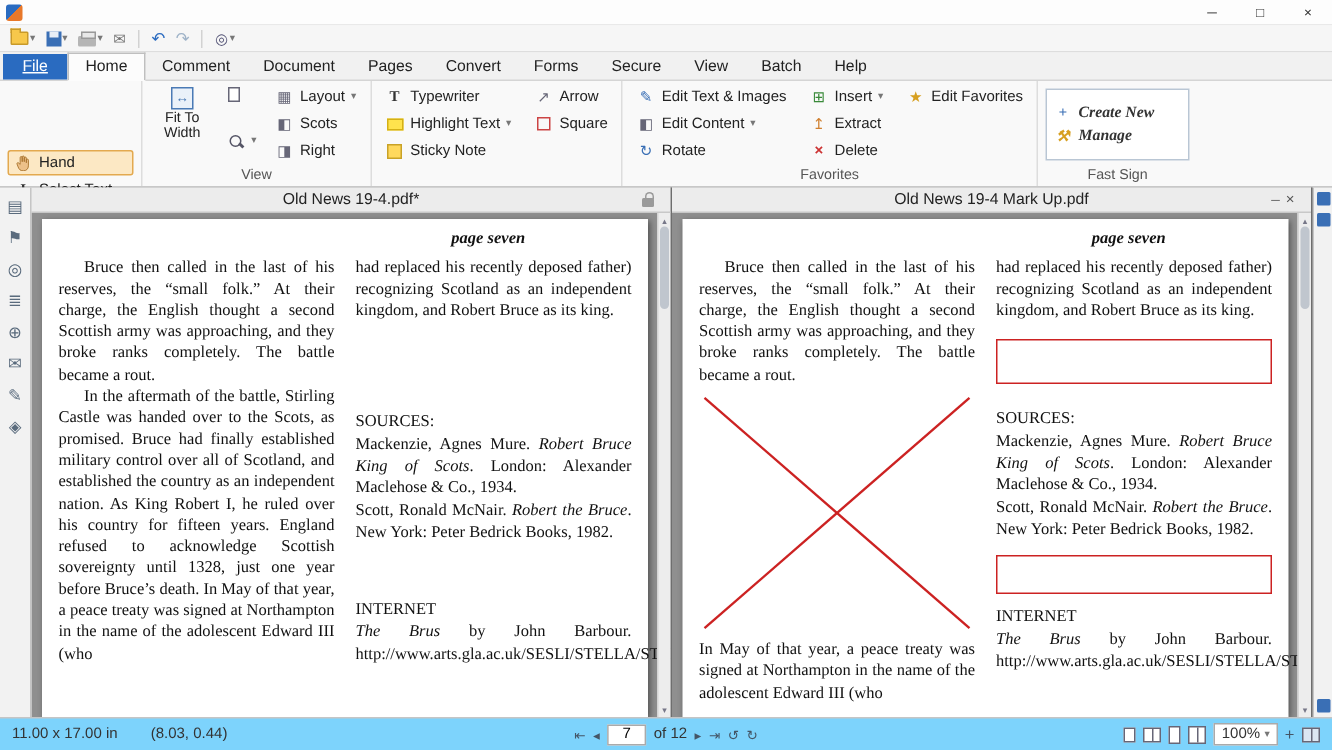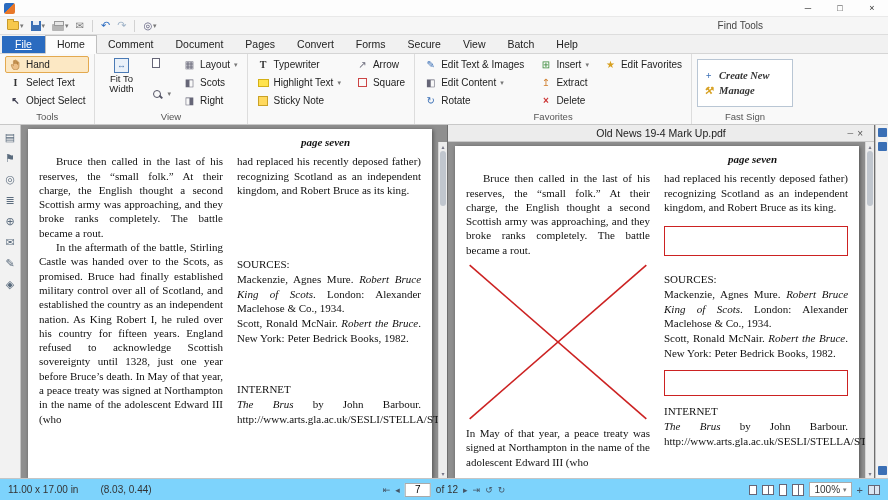--- a/index.html
+++ b/index.html
@@ -45,21 +45,21 @@
     margin-bottom:-1px; }
 
   
   .ribbon { height:71px; background:#f9f9f9; border-bottom:1px solid #c8c8c8; display:flex; }
   .group { display:flex; flex-direction:column; border-right:1px solid #ddd; padding:2px 5px 0; }
   .group-body { flex:1; display:flex; gap:7px; align-items:flex-start; }
   .group-label { text-align:center; font-size:9.5px; color:#555; padding:1px 0 2px; }
   .vcol { display:flex; flex-direction:column; gap:1px; }
   .ritem { display:flex; align-items:center; gap:4px; font-size:10px; color:#222;
     padding:1px 3px; height:17px; border:1px solid transparent; border-radius:2px; white-space:nowrap; }
-  .ritem.sel { background:var(--hand_sel_bg); border-color:var(--hand_sel_border); }
+  .ritem.sel { background:var(--hand_sel_bg); border-color:var(--hand_sel_border);margin-top:44px; }
   .bigbtn { display:flex; flex-direction:column; align-items:center; justify-content:center;
     font-size:9.5px; color:#222; text-align:center; padding:2px 4px; gap:1px; line-height:1.1; }
   .ic { display:inline-flex; width:13px; height:13px; align-items:center; justify-content:center;
     font-size:10px; flex:none; }
   .ic-serif { font-family:"Liberation Serif", serif; font-weight:bold; color:#333; }
   .ic-cursor { color:#445; font-weight:bold; font-size:10px; }
   .mag { width:8px; height:8px; border:1.5px solid #556; border-radius:50%; position:relative; display:inline-block; }
   .mag::after { content:""; position:absolute; width:4px; height:1.5px; background:#556;
     transform:rotate(45deg); right:-3px; bottom:-1px; }
   .magplus::before { content:"+"; position:absolute; top:-3px; left:0.5px; font-size:7px; color:#556; }
@@ -176,21 +176,20 @@
       <span class="glyph-undo">↶</span>
     </span>
     <span class="qitem">
       <span class="glyph-redo">↷</span>
     </span>
     <span class="vsep"></span>
     <span class="qitem">
       <span class="glyph-target">◎</span>
       <span class="caret">▾</span>
     </span>
-    <span class="findtools">Find Tools</span>
   </div>
 
   <div class="tabrow">
     <span class="tab file">File</span>
     <span class="tab active">Home</span>
     <span class="tab">Comment</span>
     <span class="tab">Document</span>
     <span class="tab">Pages</span>
     <span class="tab">Convert</span>
     <span class="tab">Forms</span>
@@ -367,20 +366,26 @@
       <span class="sideicon">≣</span>
       <span class="sideicon">⊕</span>
       <span class="sideicon">✉</span>
       <span class="sideicon">✎</span>
       <span class="sideicon">◈</span>
     </div>
 
     <div class="panes">
 
       <div class="pane">
+        <div class="pane-tabbar">
+          <span>Old News 19-4.pdf*</span>
+          <div class="tabbar-right">
+            <span class="lock"></span>
+          </div>
+        </div>
         <div class="pane-view">
           <div class="page">
             <div class="page-head">
               <div class="ph-spacer"></div>
               <div class="ph-text">page seven</div>
             </div>
             <div class="cols">
               <div class="col">
                 <p class="ind">Bruce then called in the last of his reserves, the “small folk.” At their charge, the English thought a second Scottish army was approaching, and they broke ranks completely. The battle became a rout.</p>
                 <p class="ind">In the aftermath of the battle, Stirling Castle was handed over to the Scots, as promised. Bruce had finally established military control over all of Scotland, and established the country as an independent nation. As King Robert I, he ruled over his country for fifteen years. England refused to acknowledge Scottish sovereignty until 1328, just one year before Bruce’s death. In May of that year, a peace treaty was signed at Northampton in the name of the adolescent Edward III (who</p>

